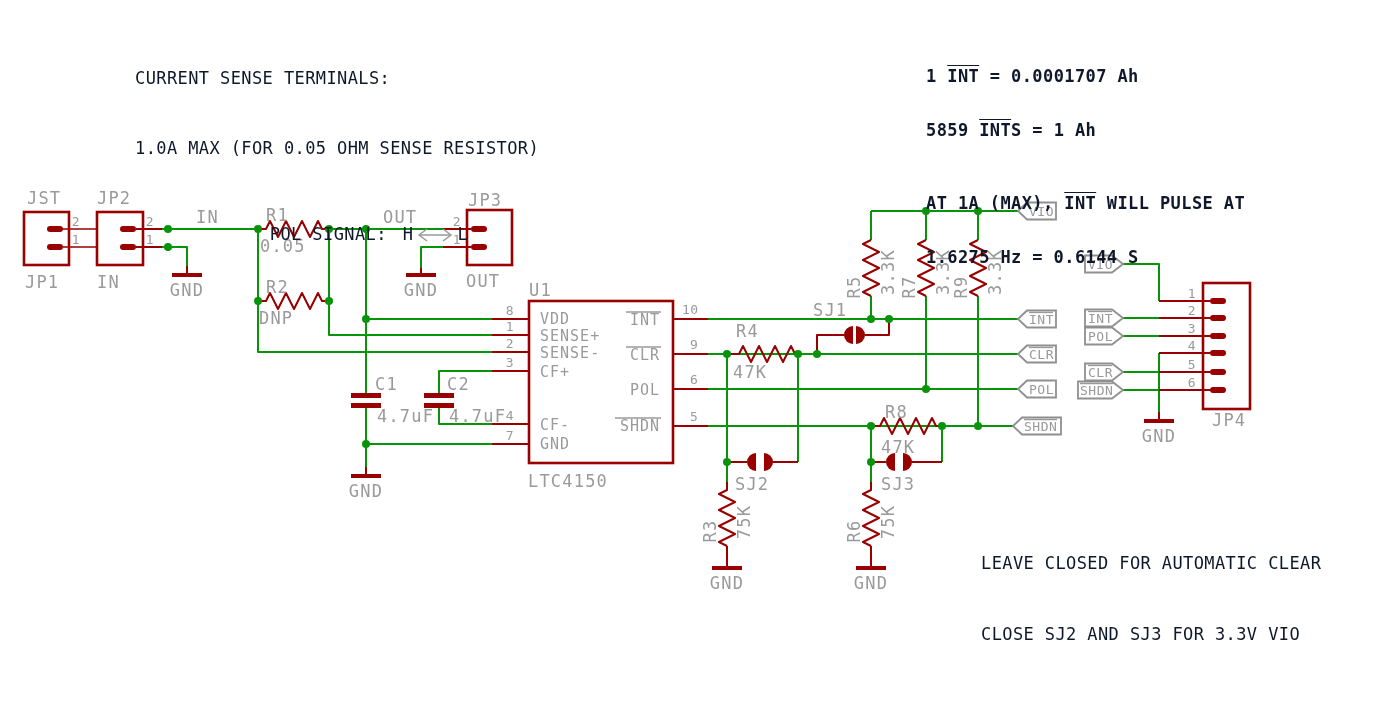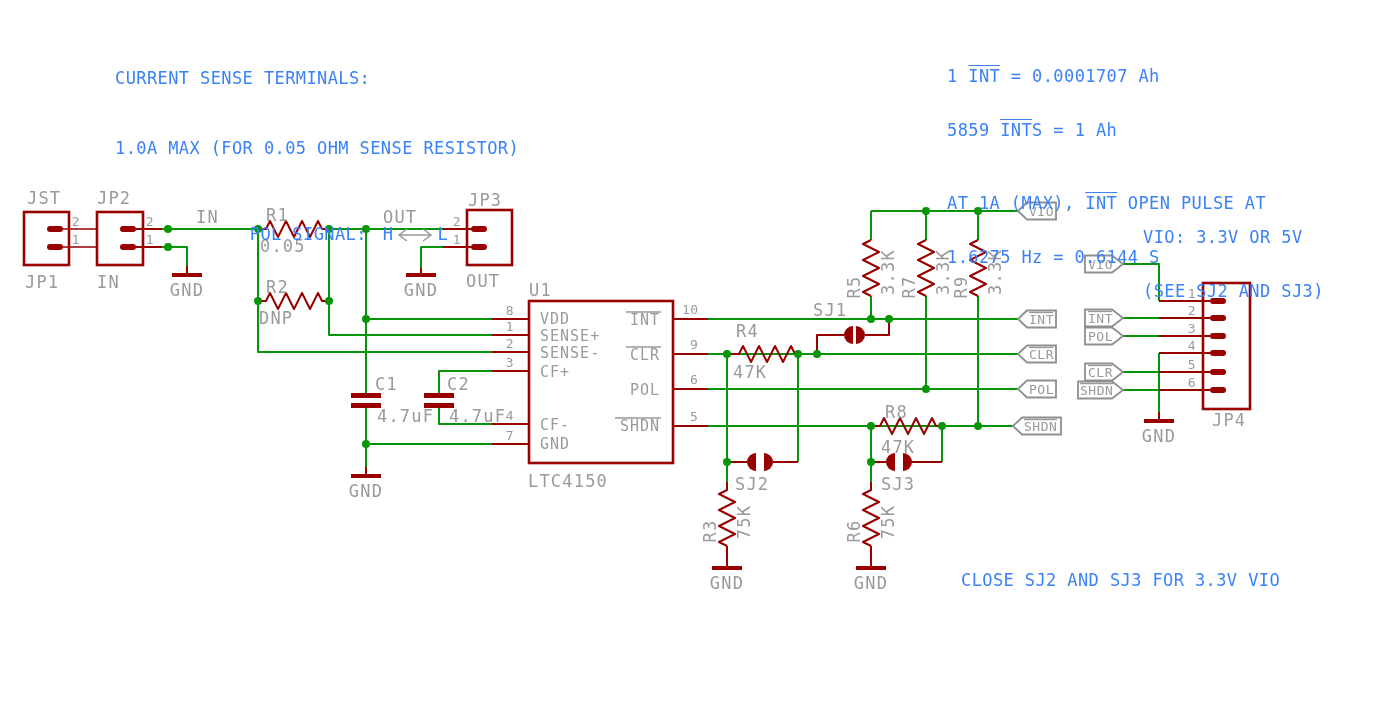--- a/index.html
+++ b/index.html
@@ -14,22 +14,22 @@
   .cf{fill:#990000;stroke:none;}
   .dot{fill:#089408;stroke:none;}
   .gbar{fill:#990000;stroke:none;}
   text{fill:#9a9a9a;letter-spacing:1.2px;font-family:"DejaVu Sans Mono",monospace;}
   .t17{font-size:17px;}
   .t15{font-size:15px;letter-spacing:1px;}
   .t13{font-size:13px;letter-spacing:0.5px;}
   .flag{stroke:#8f8f8f;stroke-width:1.8;fill:#ffffff;}
   .ovl{stroke:#9a9a9a;stroke-width:1.3;}
   
-  .note{position:absolute;color:#3b82f6;font-size:17px;line-height:18px;
-        letter-spacing:0.4px;white-space:pre;}
+  .note{position:absolute;color:#0f172a;font-size:17px;line-height:18px;
+        letter-spacing:0.4px;white-space:pre;margin-left:20px;}
   .ov{text-decoration:overline;}
   .arrow-svg{vertical-align:-2px;margin:0 2px;}
   .hgap{margin-left:16px;}
 </style>
 </head>
 <body>
 
 <div id="stage">
 
 <svg id="schem" width="1399" height="719" viewBox="0 0 1399 719">
@@ -352,30 +352,27 @@
       <span>POL SIGNAL:</span><span class="hgap">H</span><svg class="arrow-svg" width="40" height="14">
           <g stroke="#9a9a9a" stroke-width="1.5" fill="none">
             <line x1="4" y1="7" x2="36" y2="7"></line>
             <path d="M12,1L4,7L12,13"></path>
             <path d="M28,1L36,7L28,13"></path>
           </g>
         </svg><span>L</span>
     </div>
   </div>
 
-  <div class="note" style="left:947px;top:31px;">
+  <div class="note" style="left:906px;top:31px;font-weight:bold;">
     <div><span>1 </span><span class="ov">INT</span><span> = 0.0001707 Ah</span></div>
     <div><span>5859 </span><span class="ov">INT</span><span>S = 1 Ah</span></div>
-    <div style="margin-top:19px;"><span>AT 1A (MAX), </span><span class="ov">INT</span><span> OPEN PULSE AT</span></div>
+    <div style="margin-top:19px;"><span>AT 1A (MAX), </span><span class="ov">INT</span><span> WILL PULSE AT</span></div>
     <div><span>1.6275 Hz = 0.6144 S</span></div>
   </div>
 
-  <div class="note" style="left:1143px;top:192px;">
-    <div><span>VIO: 3.3V OR 5V</span></div>
-    <div><span>(SEE SJ2 AND SJ3)</span></div>
-  </div>
 
   <div class="note" style="left:961px;top:518px;">
+    <div><span>LEAVE CLOSED FOR AUTOMATIC CLEAR</span></div>
     <div style="margin-top:17px;"><span>CLOSE SJ2 AND SJ3 FOR 3.3V VIO</span></div>
     
   </div>
 
 </div>
 
 </body></html>

